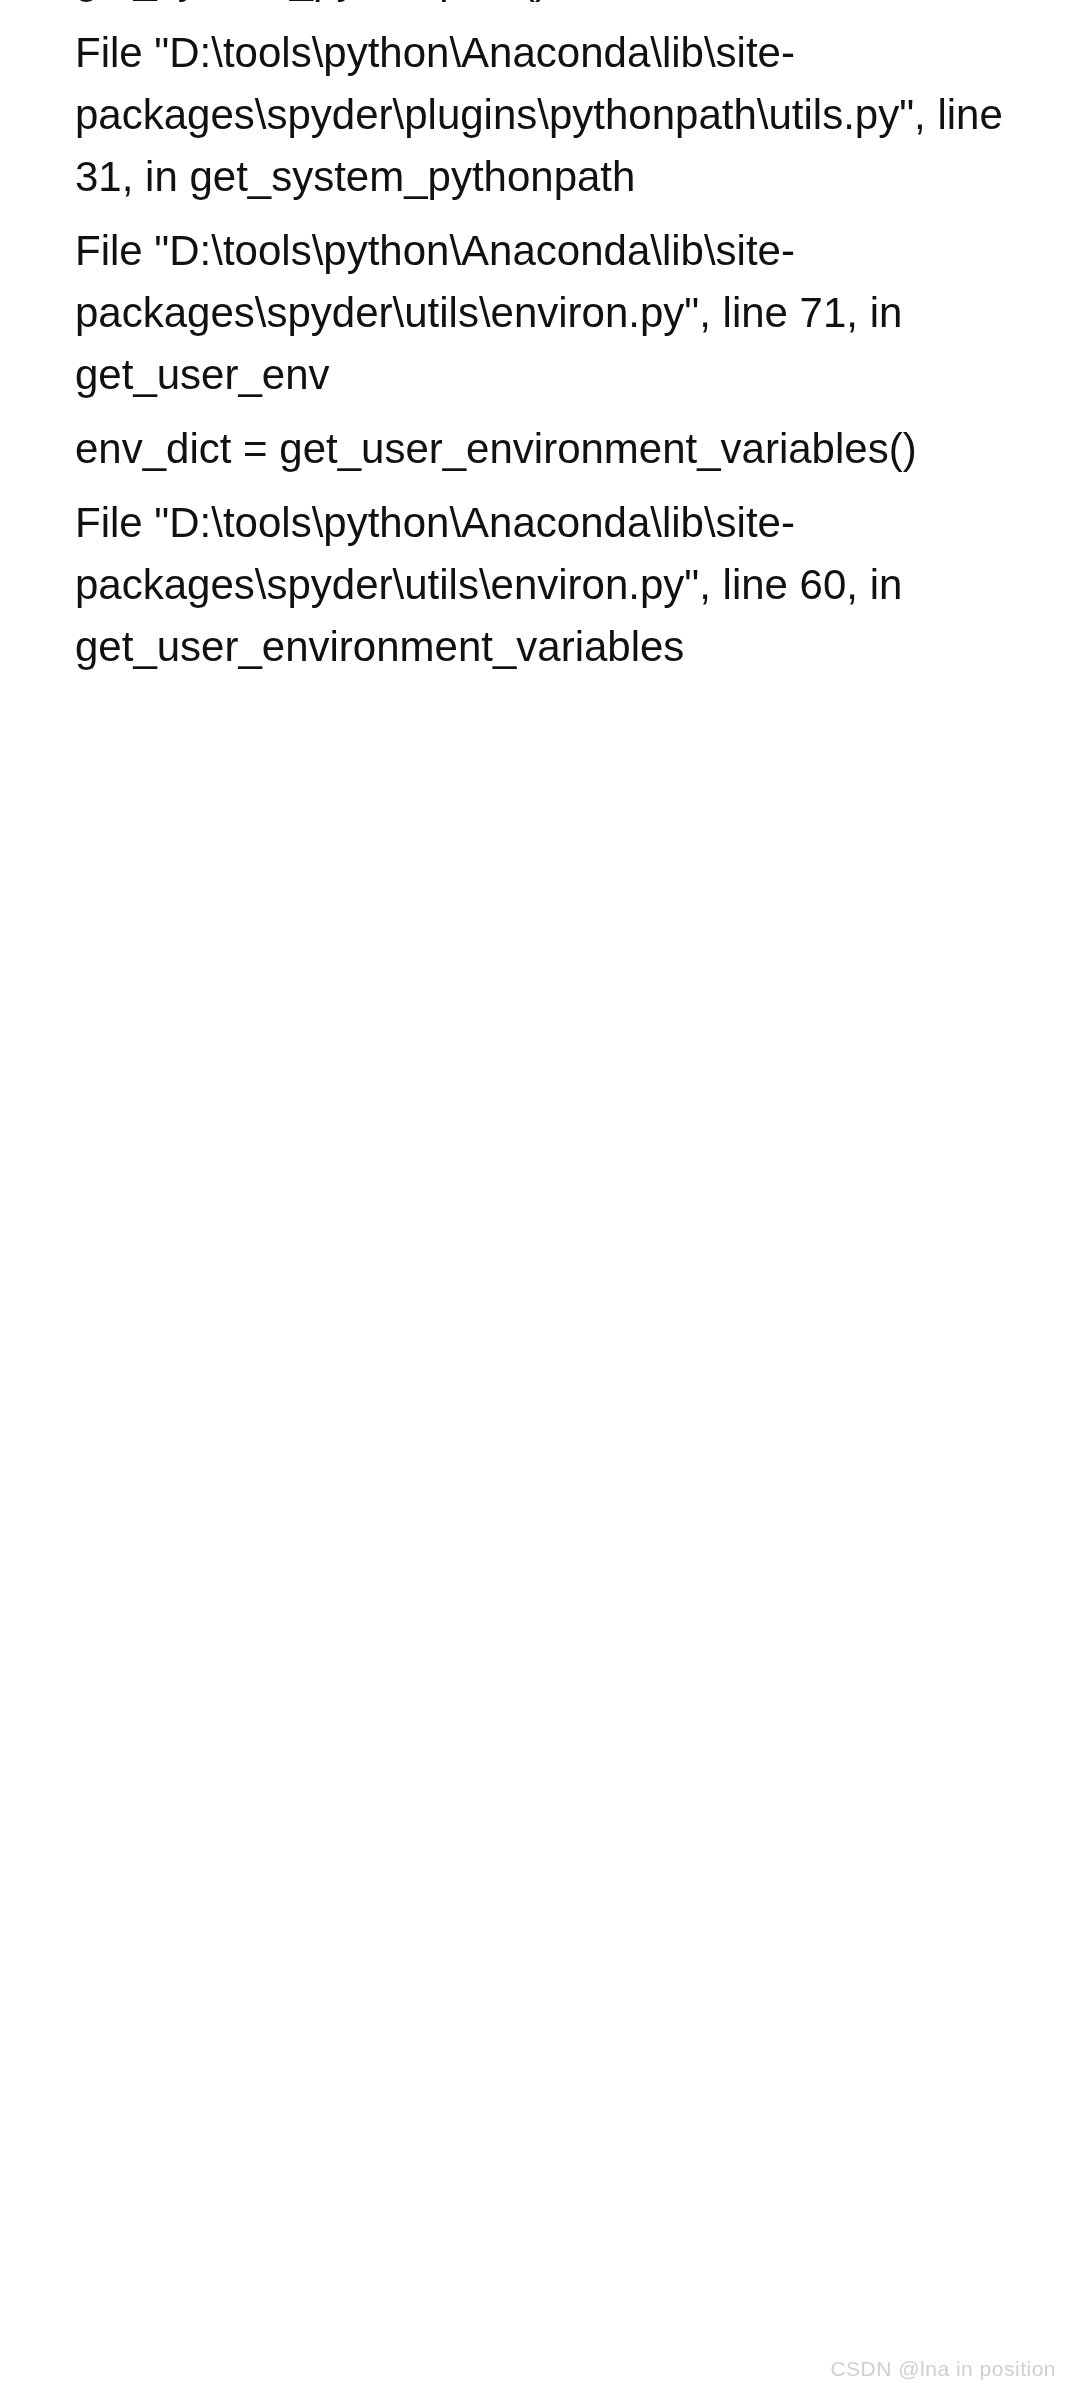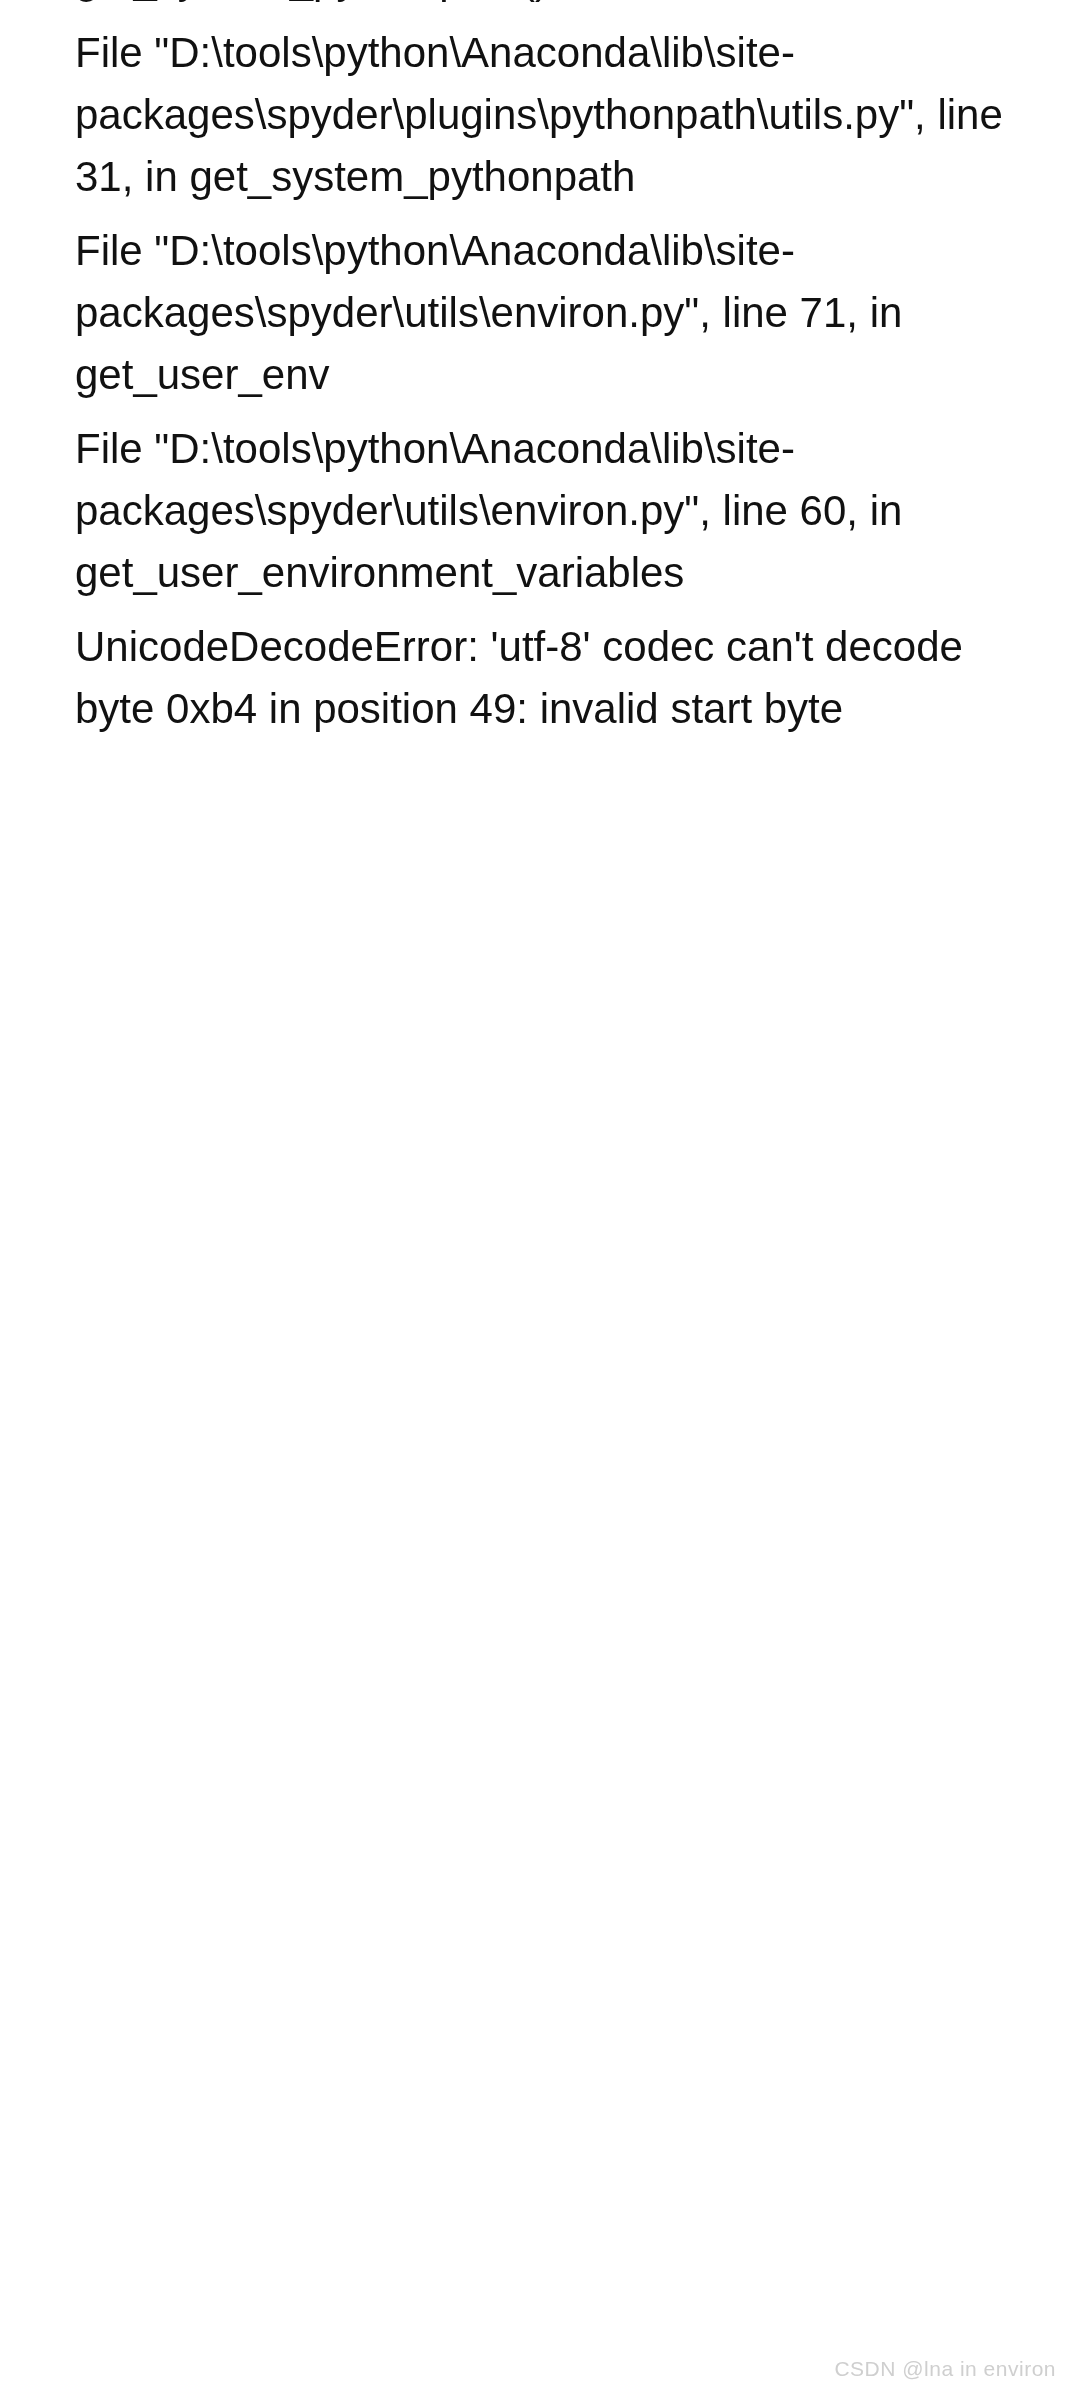--- a/index.html
+++ b/index.html
@@ -72,21 +72,21 @@
 
   <div id="tb-block-clipped">
     <span class="tb-block tb-inner">get_system_pythonpath()</span>
   </div>
 
   <p class="tb-block">File "D:\tools\python\Anaconda\lib\site-packages\spyder\plugins\pythonpath\utils.py", line 31, in get_system_pythonpath</p>
 
 
   <p class="tb-block">File "D:\tools\python\Anaconda\lib\site-packages\spyder\utils\environ.py", line 71, in get_user_env</p>
 
+  <p class="tb-block">env_dict = get_user_environment_variables()</p>
 
   <p class="tb-block">File "D:\tools\python\Anaconda\lib\site-packages\spyder\utils\environ.py", line 60, in get_user_environment_variables</p>
 
 
-  <p class="tb-block">UnicodeDecodeError: 'utf-8' codec can't decode byte 0xb4 in position 49: invalid start byte</p>
 
 </div>
 
-<div id="watermark">CSDN @lna in environ</div>
+<div id="watermark">CSDN @lna in position</div>
 
 </body></html>

